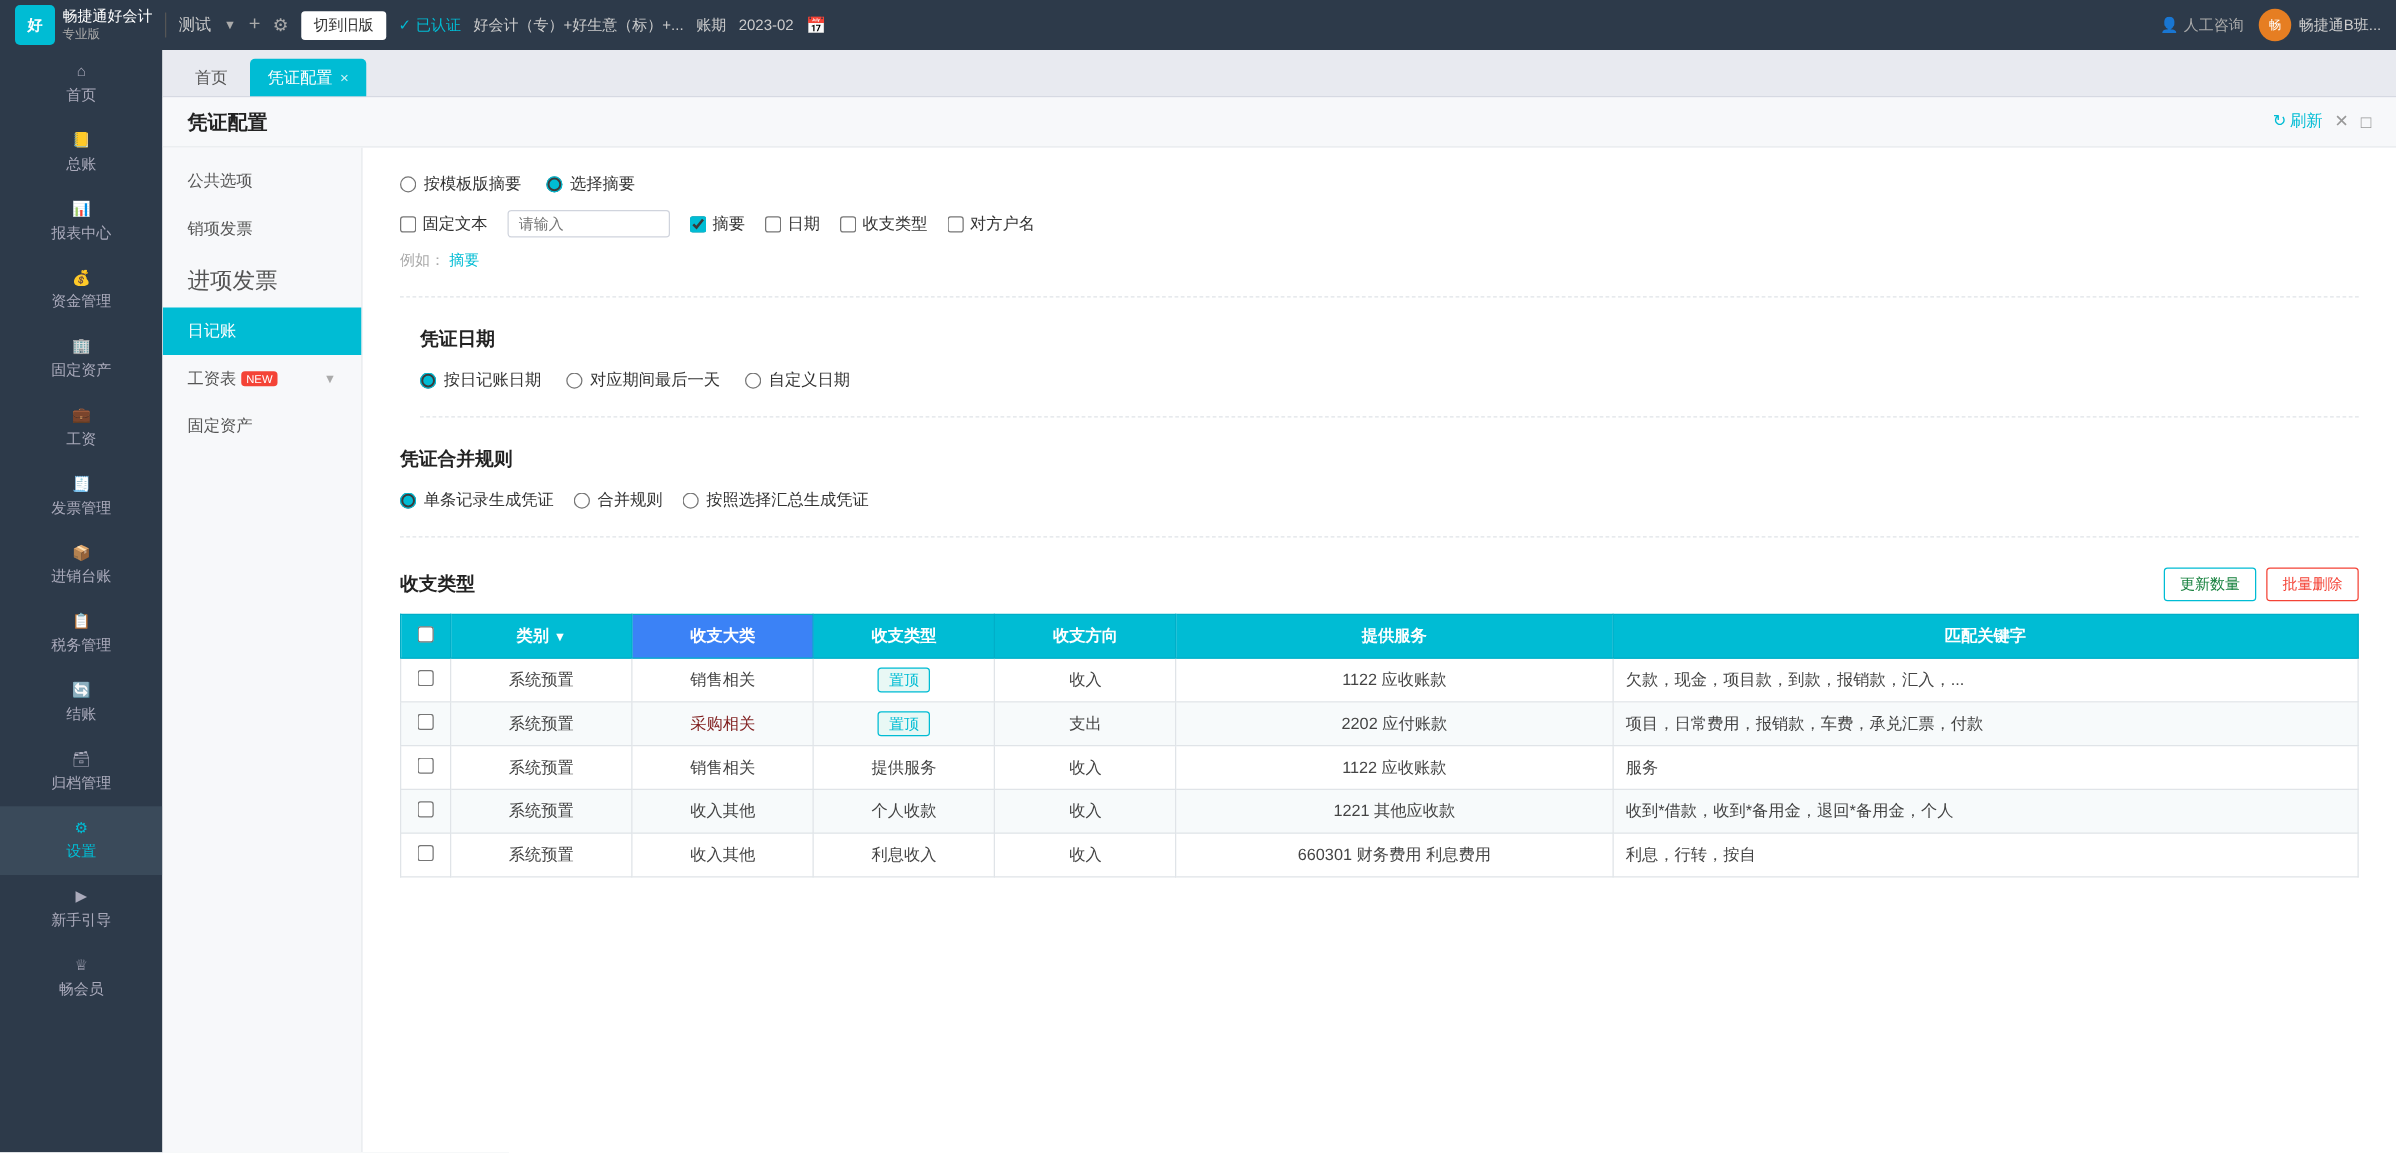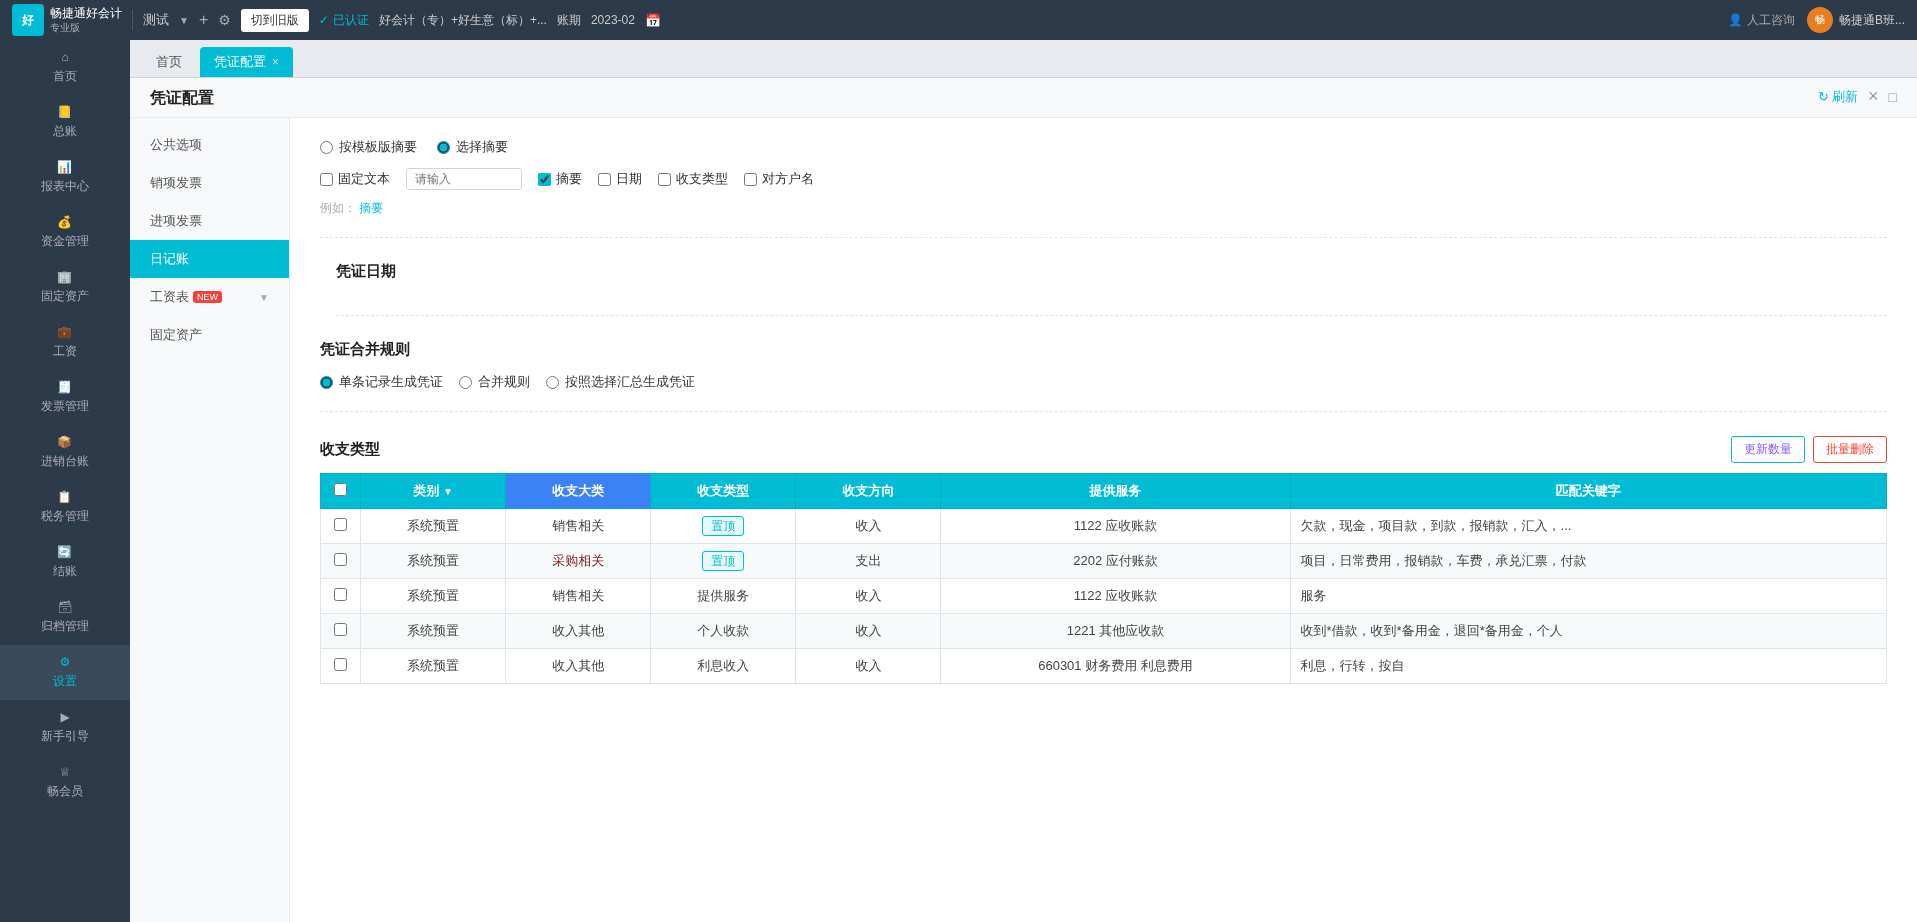--- a/index.html
+++ b/index.html
@@ -131,21 +131,21 @@
 
       <div style="display:flex;flex:1;overflow:hidden;">
 
         <div style="width:160px;background:#f7f8fa;border-right:1px solid #e8eaed;flex-shrink:0;padding-top:8px;">
           <div style="padding:10px 20px;cursor:pointer;color:#555;font-size:13px;">
             <span>公共选项</span>
           </div>
           <div style="padding:10px 20px;cursor:pointer;color:#555;font-size:13px;">
             <span>销项发票</span>
           </div>
-          <div style="padding:10px 20px;cursor:pointer;color:#555;font-size:13px;">
+          <div style="padding:10px 20px;cursor:pointer;color:#555;font-size:18px;">
             <span>进项发票</span>
           </div>
           <div style="padding:10px 20px;cursor:pointer;color:#fff;font-size:13px;background:#00bcd4;">
             <span>日记账</span>
           </div>
           <div style="padding:10px 20px;cursor:pointer;color:#555;font-size:13px;display:flex;align-items:center;justify-content:space-between;">
             <span style="display:flex;align-items:center;gap:4px;">
               <span>工资表</span>
               <span style="background:#f44336;color:#fff;font-size:9px;padding:1px 4px;border-radius:3px;">NEW</span>
             </span>
@@ -167,21 +167,21 @@
               <label style="display:flex;align-items:center;gap:6px;cursor:pointer;">
                 <input type="radio" name="summary" checked="" style="accent-color: rgb(0, 188, 212);">
                 <span>选择摘要</span>
               </label>
             </div>
             <div style="display:flex;align-items:center;gap:16px;margin-top:10px;">
               <label style="display:flex;align-items:center;gap:5px;cursor:pointer;">
                 <input type="checkbox" style="accent-color: rgb(0, 188, 212);">
                 <span>固定文本</span>
               </label>
-              <input type="text" style="border: 1px solid rgb(208, 212, 221); border-radius: 3px; padding: 3px 8px; font-size: 12px; color: rgb(153, 153, 153); width: 116px;" placeholder="请输入">
+              <input type="text" style="border: 1px solid rgb(208, 212, 221); border-radius: 3px; padding: 3px 8px; font-size: 12px; color: rgb(153, 153, 153); width: 130px;" placeholder="请输入">
               <label style="display:flex;align-items:center;gap:5px;cursor:pointer;">
                 <input type="checkbox" checked="" style="accent-color: rgb(0, 188, 212);">
                 <span>摘要</span>
               </label>
               <label style="display:flex;align-items:center;gap:5px;cursor:pointer;">
                 <input type="checkbox" style="accent-color: rgb(0, 188, 212);">
                 <span>日期</span>
               </label>
               <label style="display:flex;align-items:center;gap:5px;cursor:pointer;">
                 <input type="checkbox" style="accent-color: rgb(0, 188, 212);">
@@ -193,20 +193,34 @@
               </label>
             </div>
             <div style="margin-top:10px;font-size:12px;">
               <span style="color:#aaa;">例如：</span>
               <span style="color:#00bcd4;">摘要</span>
             </div>
           </div>
 
           <div style="margin-bottom:24px;padding-bottom:20px;border-bottom:1px dashed #e0e4e8;margin-left:16px;">
             <h3 style="font-size:15px;font-weight:bold;color:#222;margin-bottom:14px;">凭证日期</h3>
+            <div style="display:flex;align-items:center;gap:20px;">
+              <label style="display:flex;align-items:center;gap:6px;cursor:pointer;">
+                <input type="radio" name="vdate" checked="" style="accent-color: rgb(0, 188, 212);">
+                <span>按日记账日期</span>
+              </label>
+              <label style="display:flex;align-items:center;gap:6px;cursor:pointer;">
+                <input type="radio" name="vdate" style="accent-color: rgb(0, 188, 212);">
+                <span>对应期间最后一天</span>
+              </label>
+              <label style="display:flex;align-items:center;gap:6px;cursor:pointer;">
+                <input type="radio" name="vdate" style="accent-color: rgb(0, 188, 212);">
+                <span>自定义日期</span>
+              </label>
+            </div>
           </div>
 
           <div style="margin-bottom:24px;padding-bottom:20px;border-bottom:1px dashed #e0e4e8;">
             <h3 style="font-size:15px;font-weight:bold;color:#222;margin-bottom:14px;">凭证合并规则</h3>
             <div style="display:flex;align-items:flex-start;gap:16px;">
               <label style="display:flex;align-items:center;gap:6px;cursor:pointer;">
                 <input type="radio" name="merge" checked="" style="accent-color: rgb(0, 188, 212);">
                 <span>单条记录生成凭证</span>
               </label>
               <label style="display:flex;align-items:center;gap:6px;cursor:pointer;">
@@ -217,21 +231,21 @@
                 <input type="radio" name="merge" style="accent-color: rgb(0, 188, 212);">
                 <span>按照选择汇总生成凭证</span>
               </label>
             </div>
           </div>
 
           <div>
             <div style="display:flex;align-items:center;justify-content:space-between;margin-bottom:10px;">
               <h3 style="font-size:15px;font-weight:bold;color:#222;">收支类型</h3>
               <div style="display:flex;gap:8px;">
-                <button style="padding:4px 12px;border:1px solid #00bcd4;border-radius:3px;cursor:pointer;font-size:12px;background:#fff;color:#8b5cf6;">更新数量</button>
+                <button style="padding:4px 12px;border:1px solid #00bcd4;border-radius:3px;cursor:pointer;font-size:12px;background:#fff;color:#15803d;">更新数量</button>
                 <button style="padding:4px 12px;border:1px solid #f44336;border-radius:3px;cursor:pointer;font-size:12px;background:#fff;color:#f44336;">批量删除</button>
               </div>
             </div>
             <table style="width:100%;border-collapse:collapse;">
               <thead>
                 <tr>
                   <th style="background:#00bcd4;color:#fff;padding:8px 10px;text-align:center;font-size:13px;border:1px solid #00aec8;width:40px;">
                     <input type="checkbox" style="">
                   </th>
                   <th style="background:#00bcd4;color:#fff;padding:8px 10px;text-align:center;font-size:13px;border:1px solid #00aec8;">

